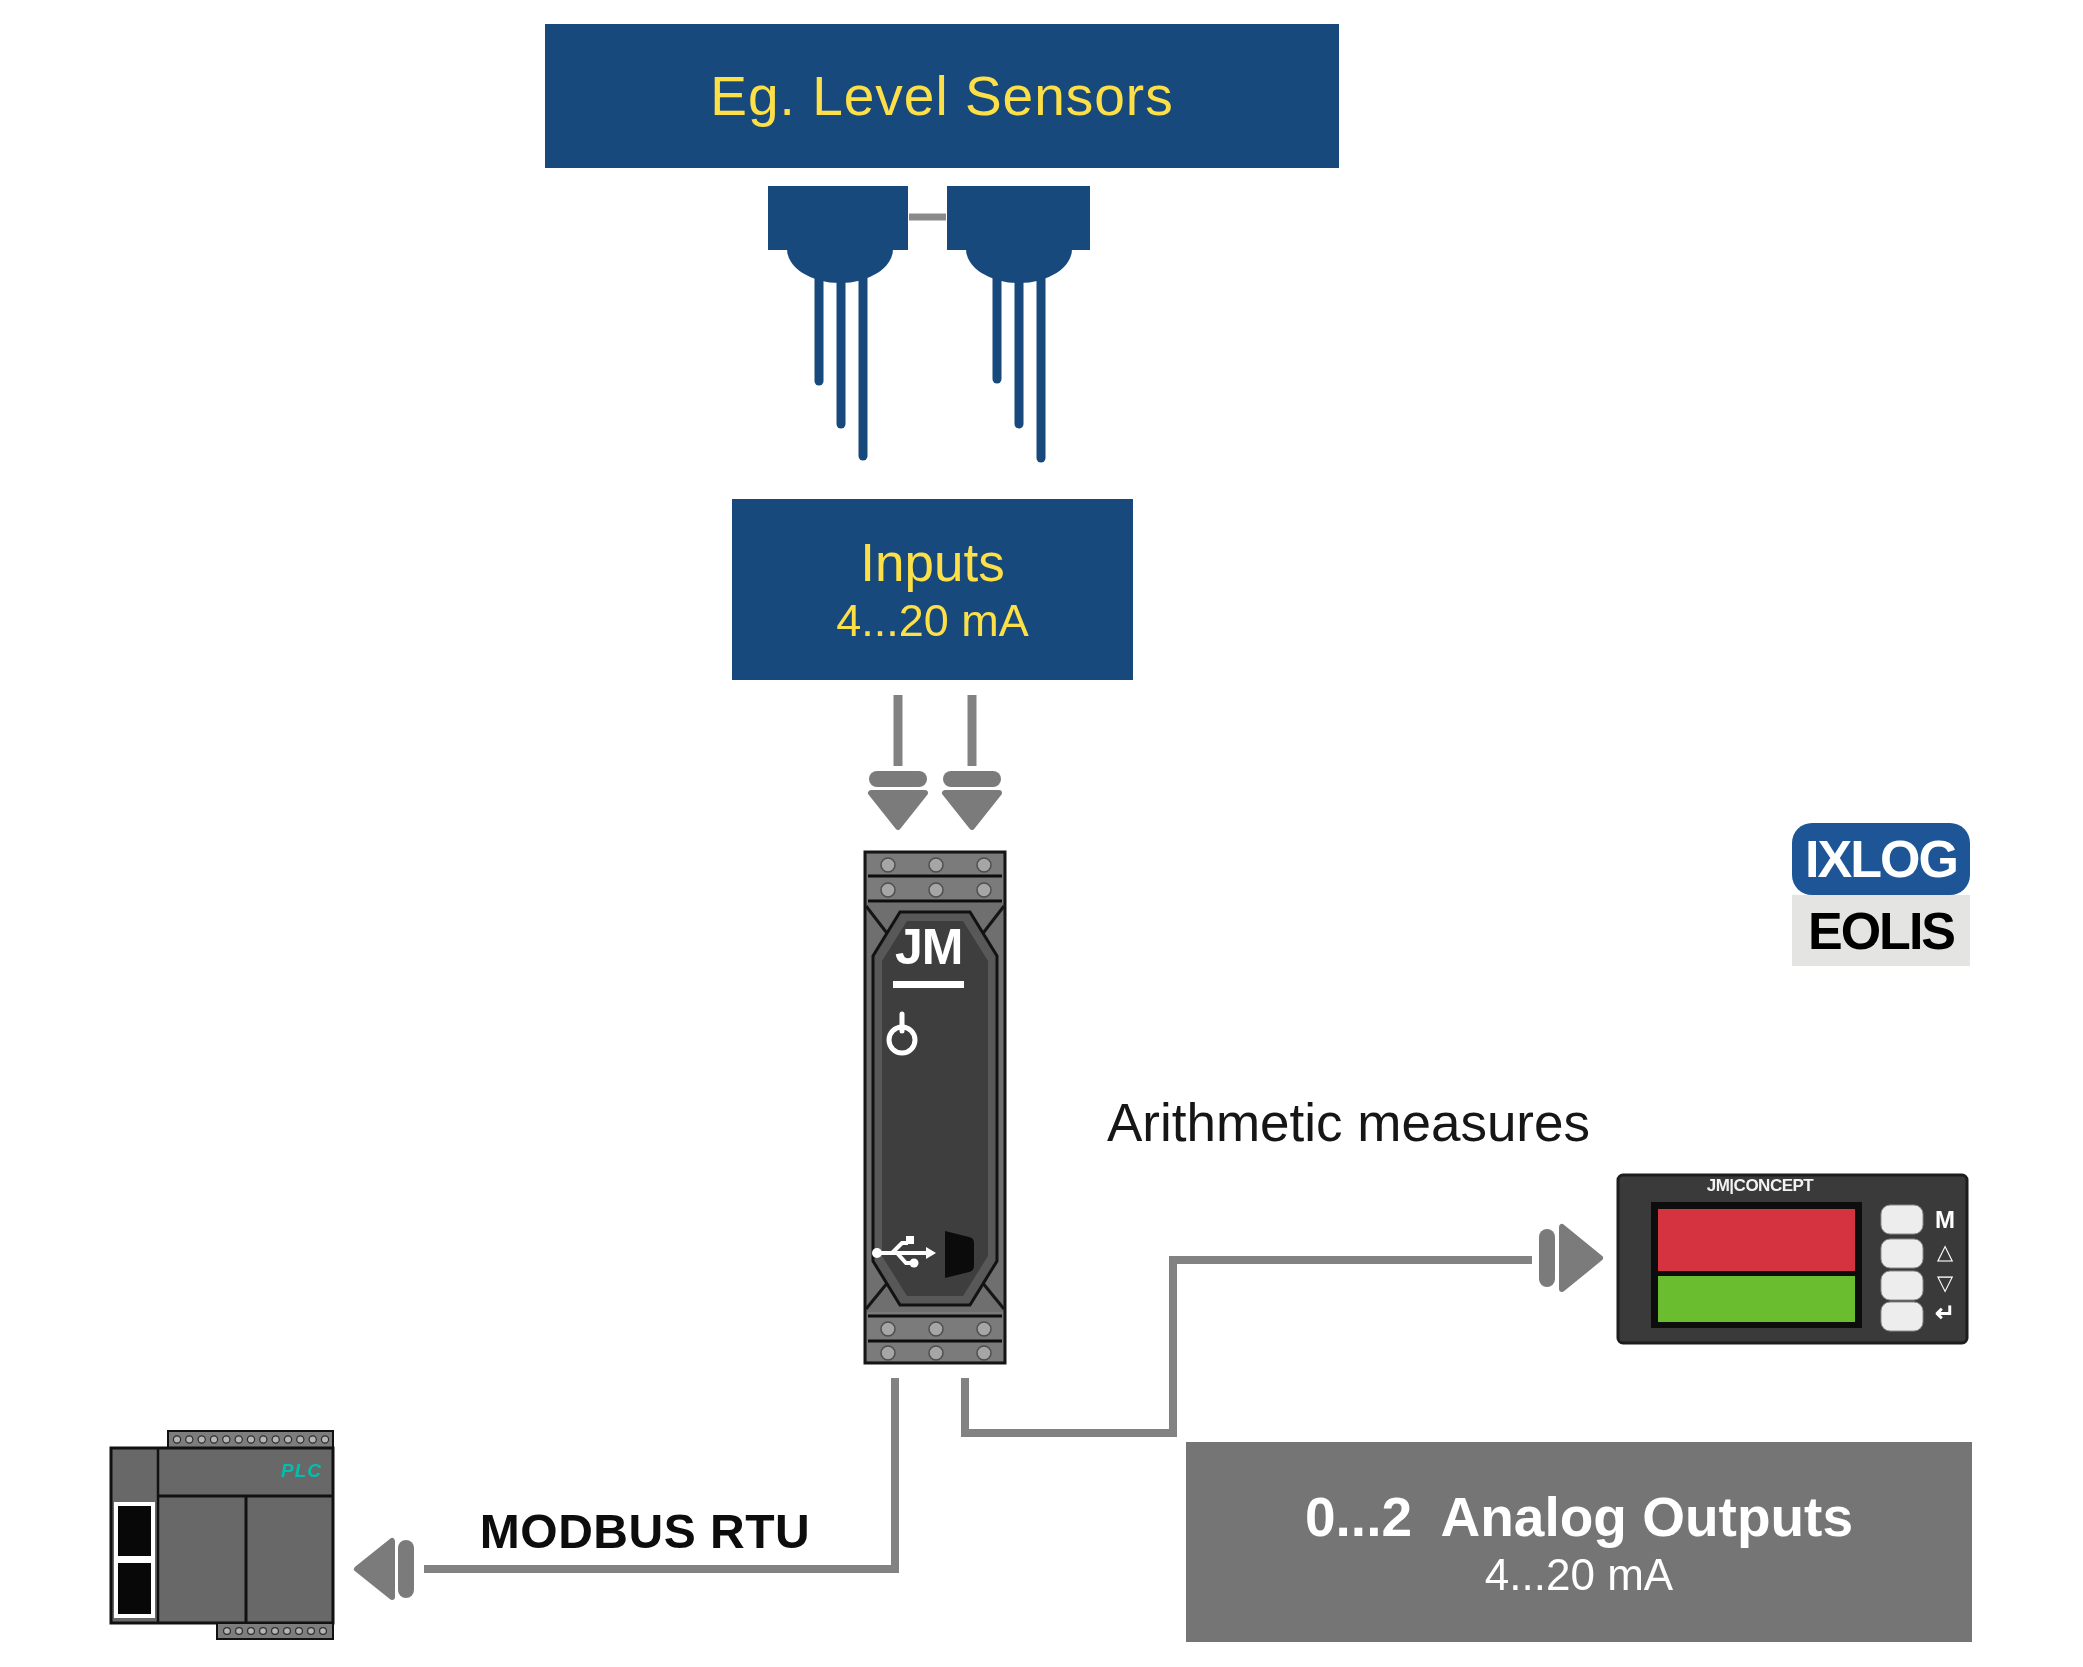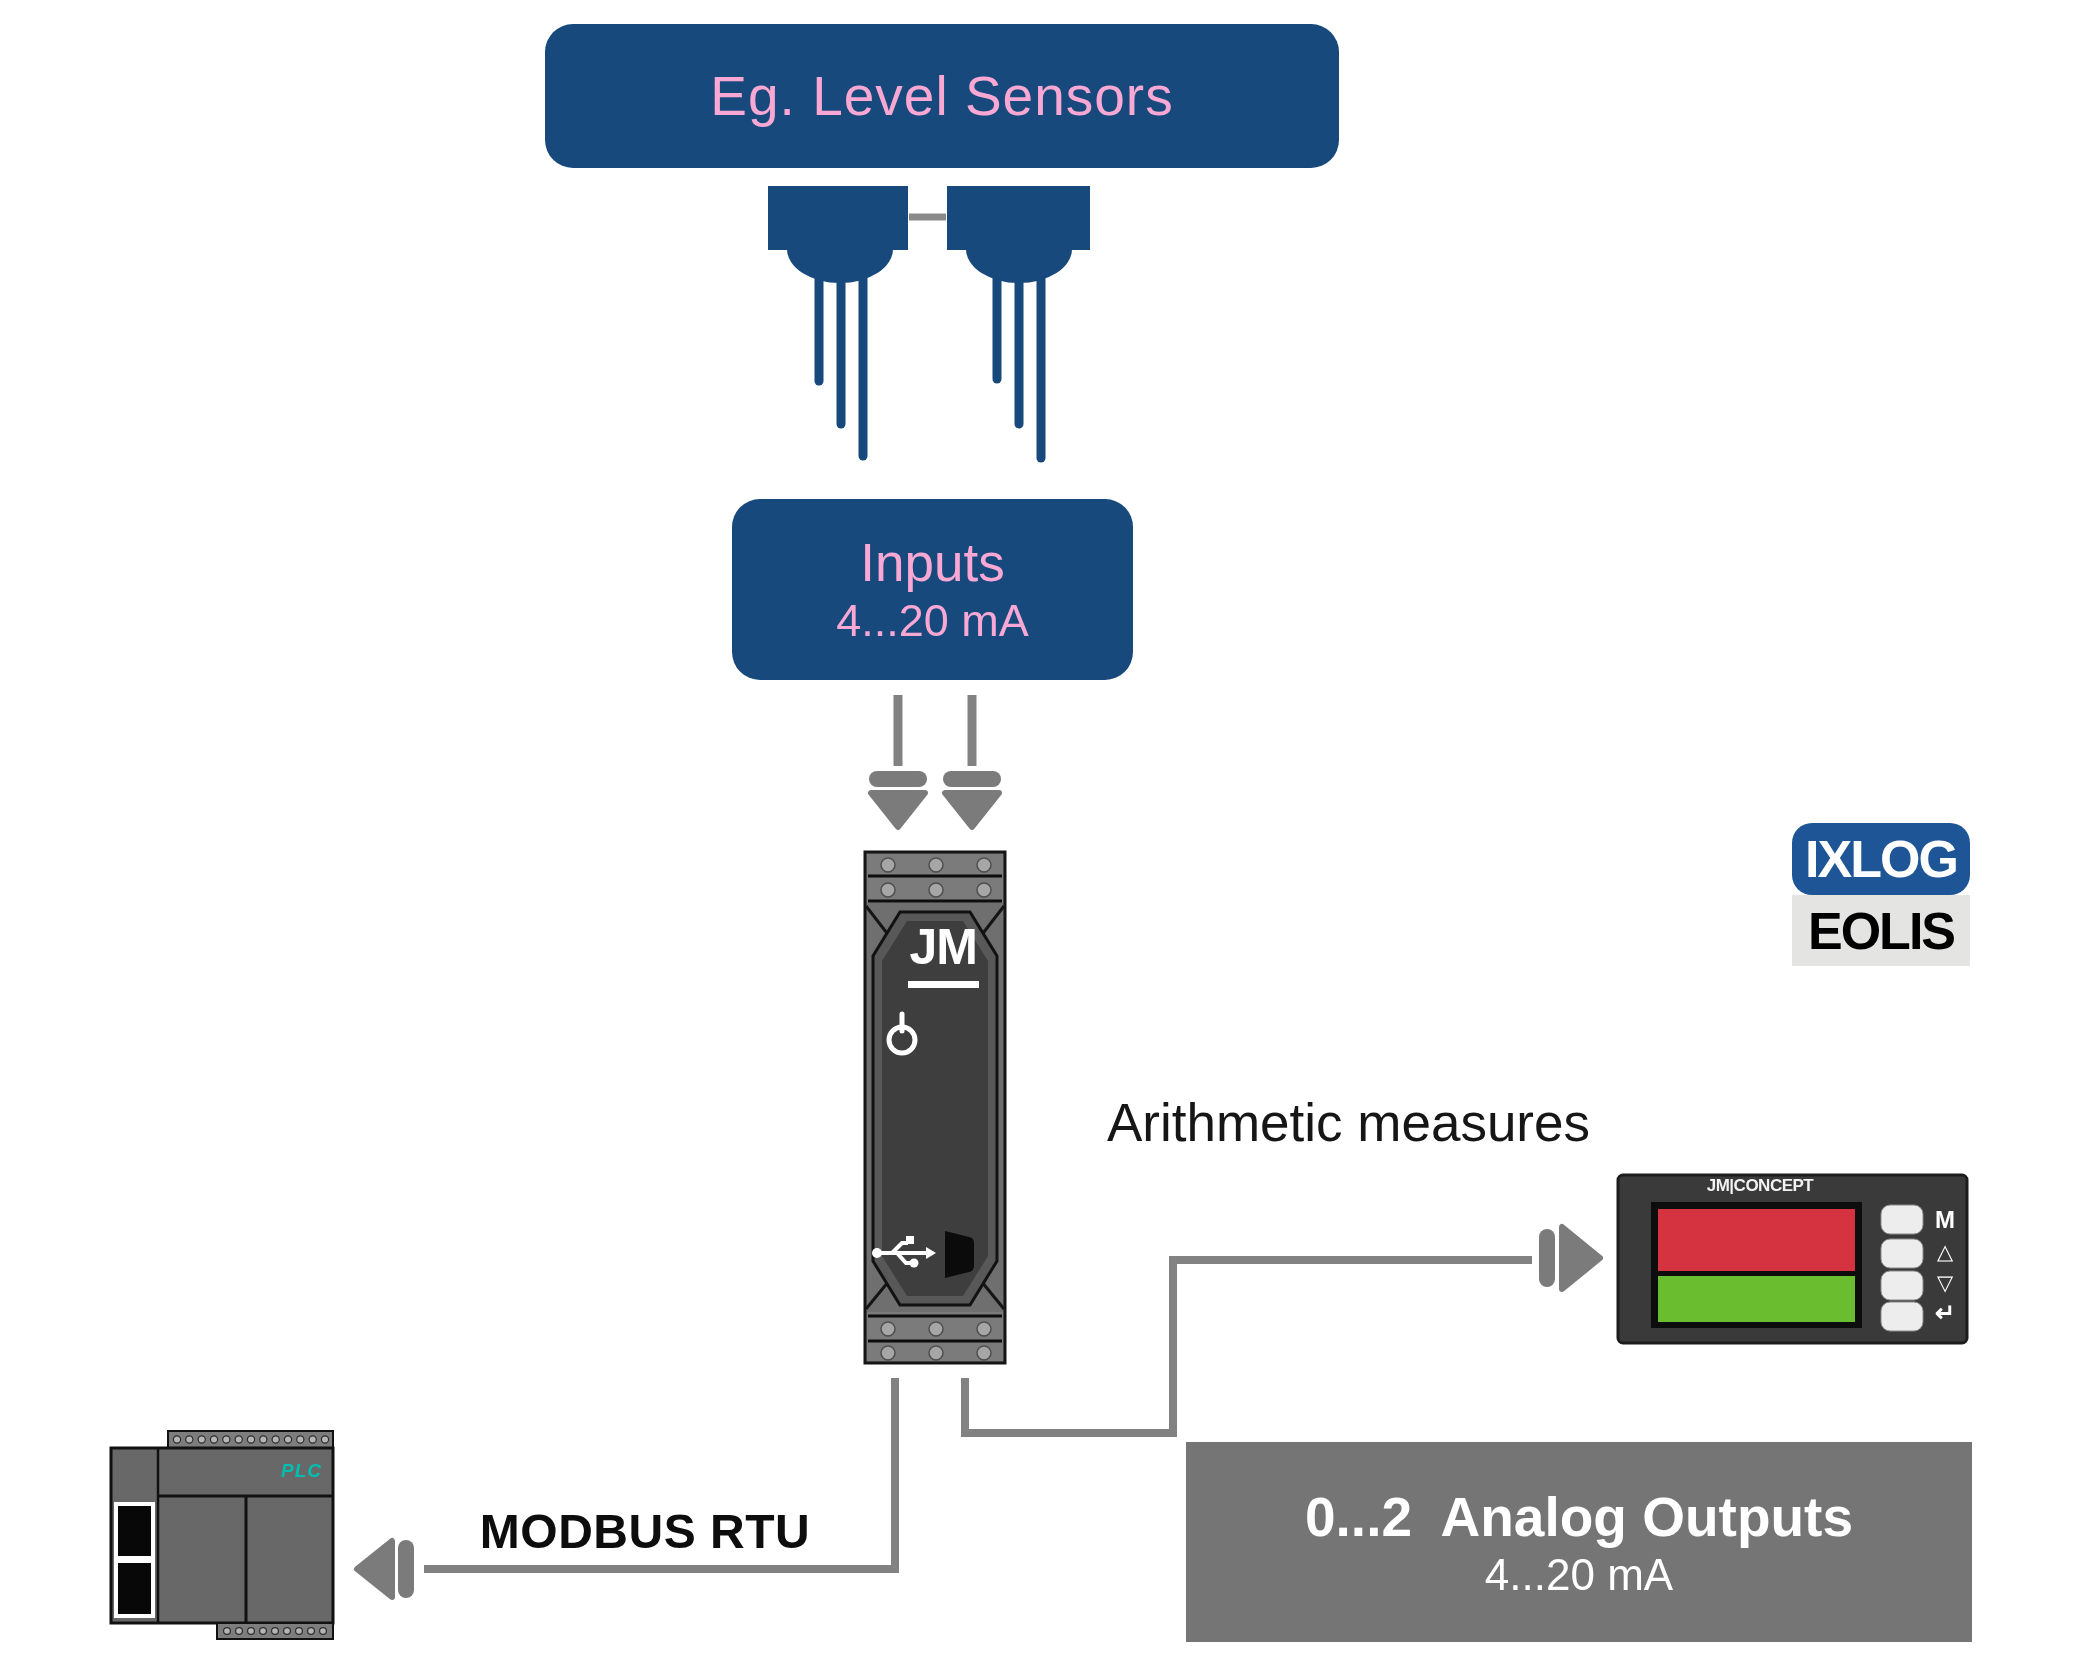--- a/index.html
+++ b/index.html
@@ -2,21 +2,21 @@
 <html><head>
 <meta charset="utf-8">
 <style>
   html,body{margin:0;padding:0;background:#ffffff;}
   .stage{
     position:relative;width:2083px;height:1667px;background:#ffffff;overflow:hidden;
     font-family:"Liberation Sans", sans-serif;
   }
   .stage svg.diagram{position:absolute;left:0;top:0;}
   .abs{position:absolute;}
-  .navy-box{background:#17497D;color:#f9a8d4;display:flex;flex-direction:column;align-items:center;justify-content:center;border-radius:28px;}
+  .navy-box{background:#17497D;color:#fde047;display:flex;flex-direction:column;align-items:center;justify-content:center;}
   .banner{left:545px;top:24px;width:794px;height:144px;}
   .banner .t{font-size:55px;font-weight:500;letter-spacing:1px;}
   .inputs-box{left:732px;top:499px;width:401px;height:181px;}
   .inputs-box .t{font-size:53px;font-weight:500;}
   .inputs-box .r{font-size:45px;font-weight:400;margin-top:2px;}
   .config-note{left:1012px;top:832px;width:770px;text-align:center;color:#161616;
     font-size:51px;line-height:64px;font-weight:400;}
   .logo{left:1792px;top:823px;width:178px;}
   .logo .ixlog{height:72px;background:#1D5596;color:#ffffff;display:flex;align-items:center;justify-content:center;
     font-size:52px;font-weight:bold;letter-spacing:-2px;border-radius:20px;}
@@ -24,21 +24,21 @@
     font-size:52px;font-weight:bold;letter-spacing:-2px;}
   .arith-note{left:1030px;top:1092px;width:560px;text-align:right;color:#161616;
     font-size:53px;line-height:61px;font-weight:400;}
   .arith-note .l2{font-size:50px;}
   .modbus-label{left:430px;top:1504px;width:430px;text-align:center;color:#0d0d0d;
     font-size:48px;font-weight:bold;letter-spacing:0.5px;}
   .analog-box{left:1186px;top:1442px;width:786px;height:200px;background:#757575;color:#ffffff;
     display:flex;flex-direction:column;align-items:center;justify-content:center;}
   .analog-box .t{font-size:55px;font-weight:600;white-space:pre;}
   .analog-box .r{font-size:44px;font-weight:500;margin-top:1px;}
-  .jm-logo{left:893px;top:918px;width:86px;text-align:right;}
+  .jm-logo{left:893px;top:918px;width:86px;text-align:left;}
   .jm-logo span{display:inline-block;color:#ffffff;font-size:50px;font-weight:bold;
     border-bottom:7px solid #ffffff;padding:0 2px 5px 2px;letter-spacing:-1px;}
   .plc-label{left:258px;top:1460px;width:64px;text-align:right;color:#00BFAF;
     font-size:19px;font-weight:bold;font-style:italic;letter-spacing:1px;}
   .concept-brand{left:1690px;top:1176px;width:140px;text-align:center;color:#f2f2f2;
     font-size:17px;font-weight:bold;letter-spacing:-0.5px;}
   .disp-sym{width:40px;text-align:center;color:#ffffff;}
   .sym-m{left:1925px;top:1206px;font-size:24px;font-weight:bold;}
   .sym-up{left:1925px;top:1240px;font-size:21px;}
   .sym-down{left:1925px;top:1271px;font-size:21px;}

